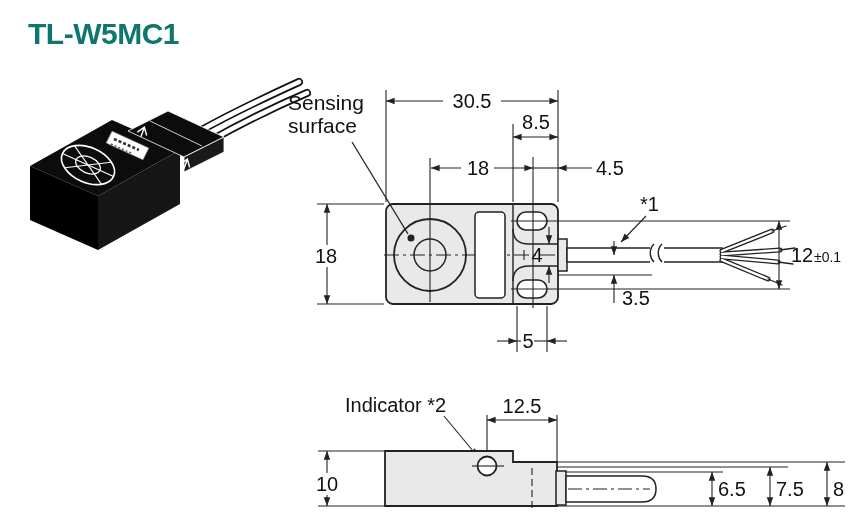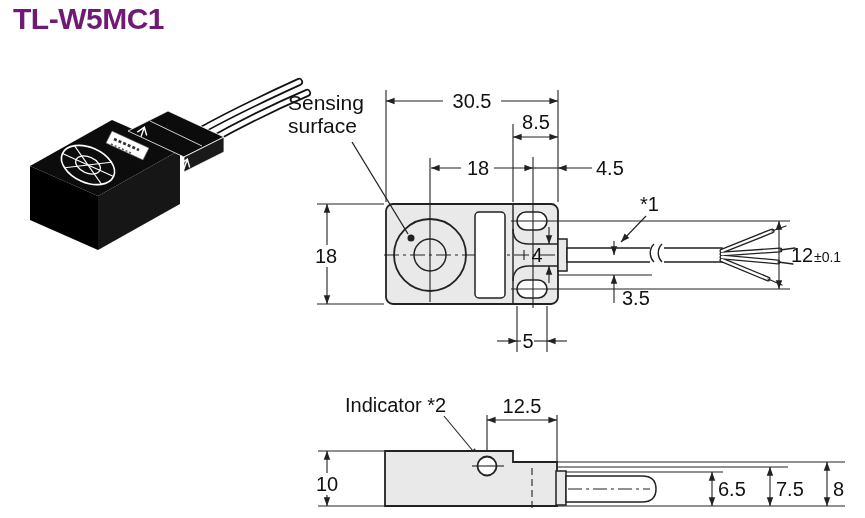--- a/index.html
+++ b/index.html
@@ -1,19 +1,19 @@
 <!DOCTYPE html>
 <html><head>
 <meta charset="utf-8">
 <style>
   html,body{margin:0;padding:0;background:#fff;}
   #stage{position:relative;width:865px;height:518px;background:#fff;overflow:hidden;
          font-family:"Liberation Sans", sans-serif;}
-  #page-title{position:absolute;left:13px;top:2px;margin:0;font-size:30px;font-weight:bold;
-              color:#701a75;letter-spacing:-0.5px;font-family:"Liberation Sans", sans-serif;}
+  #page-title{position:absolute;left:13px;top:2px;margin:15px;font-size:30px;font-weight:bold;
+              color:#0f766e;letter-spacing:-0.5px;font-family:"Liberation Sans", sans-serif;}
   svg text{font-family:"Liberation Sans", sans-serif;fill:#111;}
   .dimtxt{font-size:20px;}
   .dimtxt-sm{font-size:14px;}
   .lbltxt{font-size:21px;}
 </style>
 </head>
 <body>
 
 <div id="stage">
   <h1 id="page-title">TL-W5MC1</h1>

